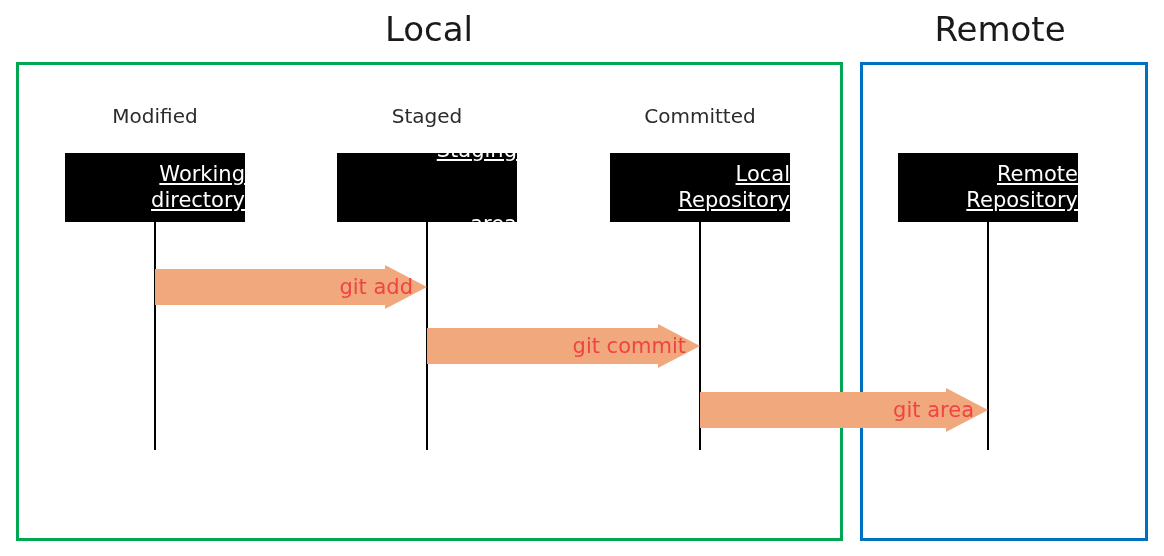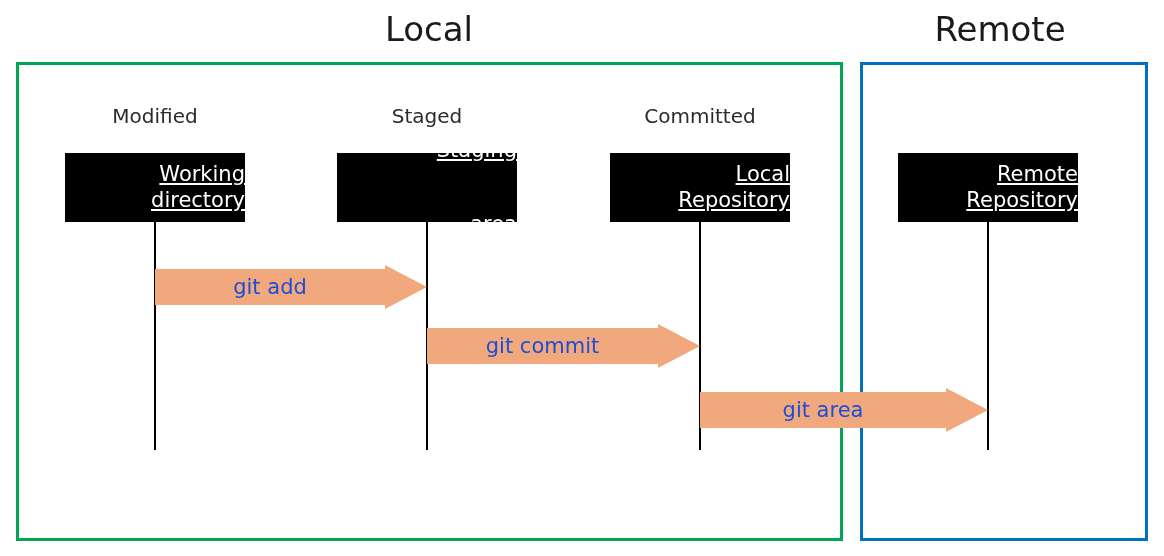--- a/index.html
+++ b/index.html
@@ -57,24 +57,25 @@
     position:absolute;
     width:2px;
     background:#000000;
   }
 
   .arrow{position:absolute;}
   .arrow svg{display:block;overflow:visible;}
   .arrow-label{
     position:absolute;
     font-size:21px;
-    color:#1d4ed8;
+    color:#ef4444;
     white-space:nowrap;
     line-height:1;
-    text-align:center;
+    text-align:right;
+    margin-left:28px;
   }
 </style>
 </head>
 <body>
 
 <div id="stage">
 
   <div class="zone-title" style="left:329px;top:12px;width:200px;">Local</div>
 
   <div class="zone-title" style="left:900px;top:12px;width:200px;">Remote</div>

